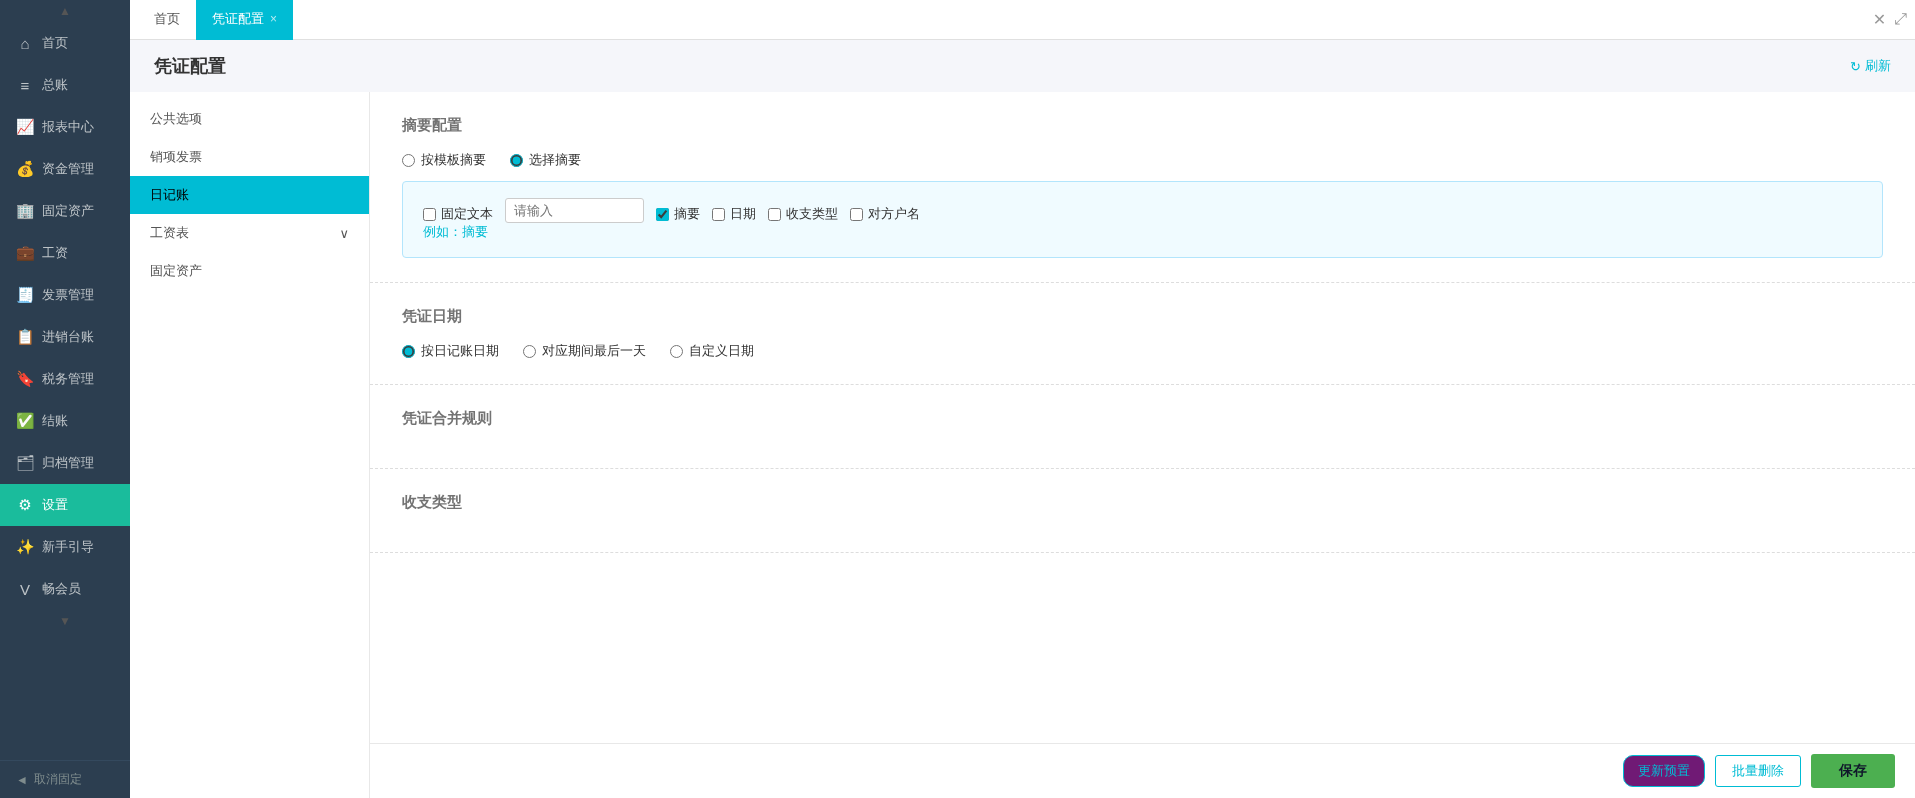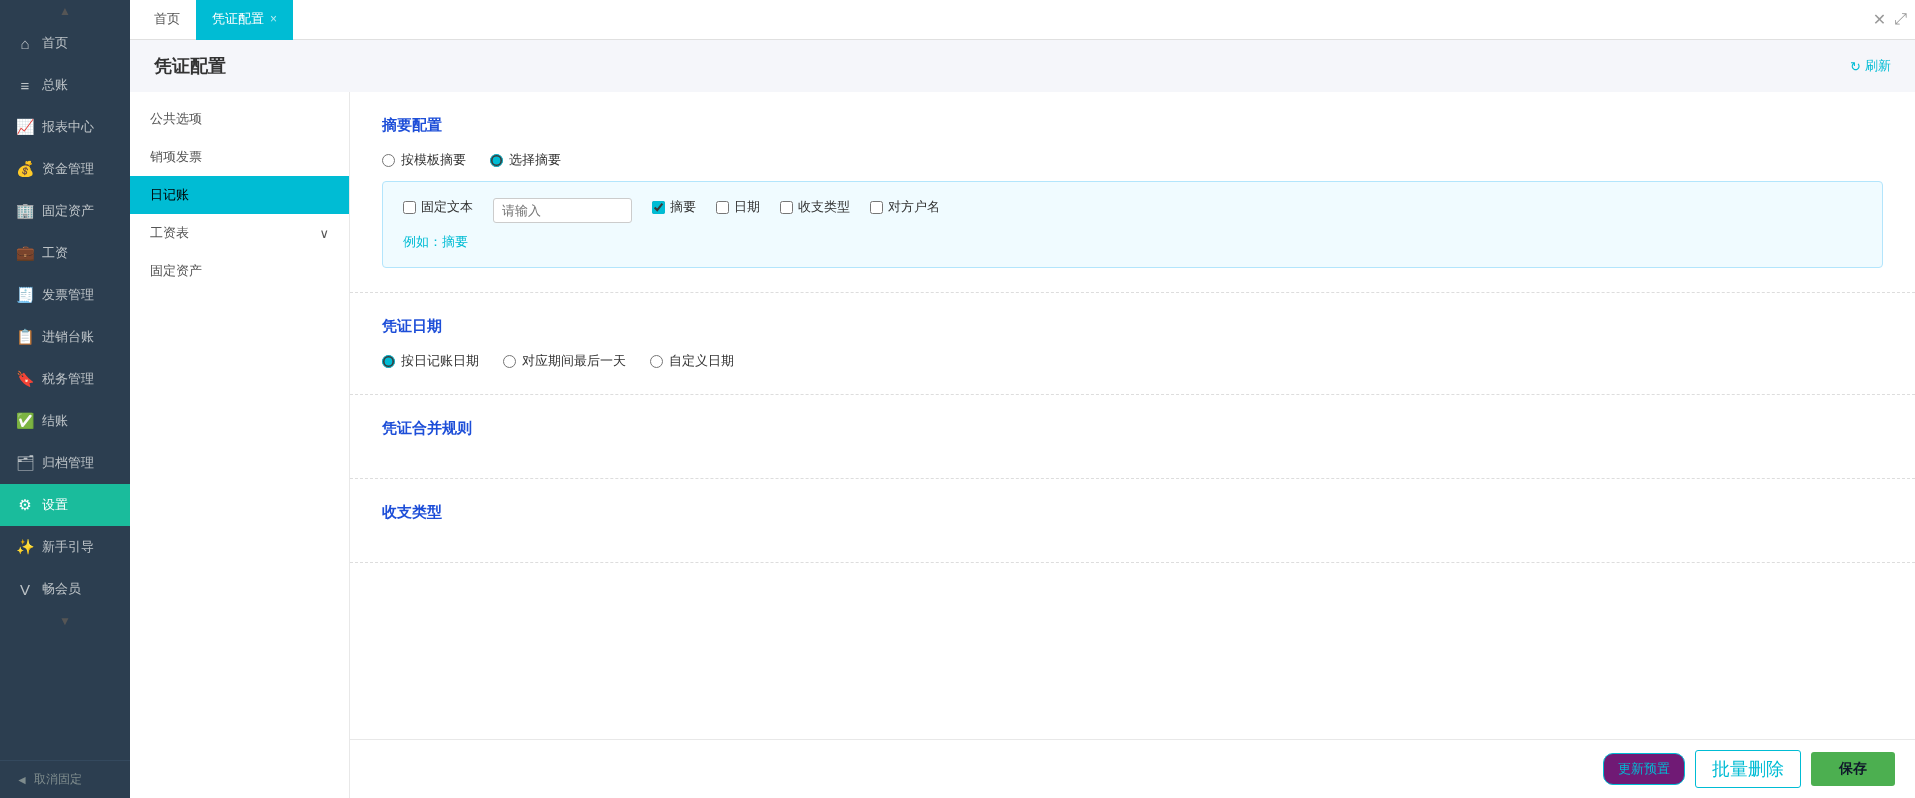--- a/index.html
+++ b/index.html
@@ -119,21 +119,21 @@
 
     
     .inner-layout {
       display: flex;
       flex: 1;
       overflow: hidden;
     }
 
     
     .left-nav {
-      width: 220px;
+      width: 240px;
       background: #fff;
       border-right: 1px solid #e8e8e8;
       padding: 8px 0;
       flex-shrink: 0;
     }
     .left-nav-item {
       padding: 10px 20px;
       cursor: pointer;
       color: #555;
       font-size: 13px;
@@ -157,21 +157,21 @@
     }
 
     
     .section {
       padding: 24px 32px;
       border-bottom: 1px dashed #ddd;
     }
     .section-title {
       font-size: 15px;
       font-weight: bold;
-      color: #1d4ed8;
+      color: #737373;
       margin-bottom: 16px;
     }
 
     
     .radio-group {
       display: flex;
       gap: 24px;
       align-items: center;
     }
     .radio-item {
@@ -189,22 +189,22 @@
     
     .summary-config-box {
       background: #f0fbff;
       border: 1px solid #b3e5fc;
       border-radius: 4px;
       padding: 16px 20px;
       margin-top: 12px;
     }
     .summary-row {
       display: flex;
-      align-items: flex-start;
-      gap: 20px;
+      align-items: flex-end;
+      gap: 12px;
       flex-wrap: wrap;
     }
     .checkbox-item {
       display: flex;
       align-items: center;
       gap: 5px;
       font-size: 13px;
       cursor: pointer;
     }
     .checkbox-item input[type="checkbox"] {
@@ -216,21 +216,20 @@
       border-radius: 3px;
       padding: 4px 8px;
       font-size: 13px;
       color: #999;
       width: 139px;
       outline: none;
     }
     .example-text {
       color: #00bcd4;
       font-size: 13px;
-      margin-top: 10px;
     }
 
     
     .bottom-bar {
       position: absolute;
       bottom: 0;
       right: 0;
       left: 0;
       display: flex;
       justify-content: flex-end;
@@ -250,21 +249,21 @@
       cursor: pointer;
       font-size: 13px;
     }
     .btn-delete {
       border: 1px solid #00bcd4;
       color: #00bcd4;
       background: #fff;
       padding: 6px 16px;
       border-radius: 3px;
       cursor: pointer;
-      font-size: 18px;
+      font-size: 13px;
     }
     .btn-save {
       background: #4caf50;
       color: #0f172a;
       border: none;
       padding: 8px 28px;
       border-radius: 3px;
       cursor: pointer;
       font-size: 14px;
       font-weight: bold;

